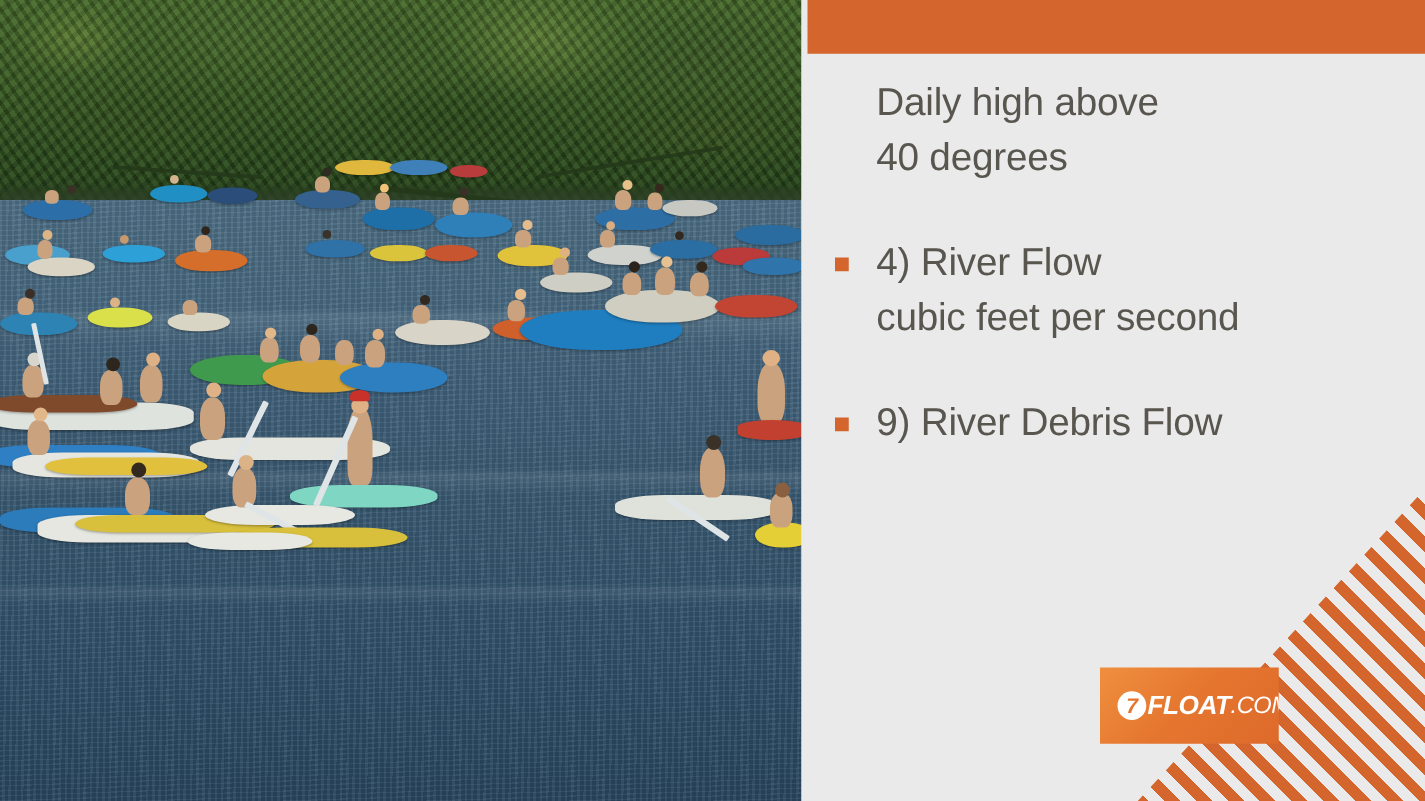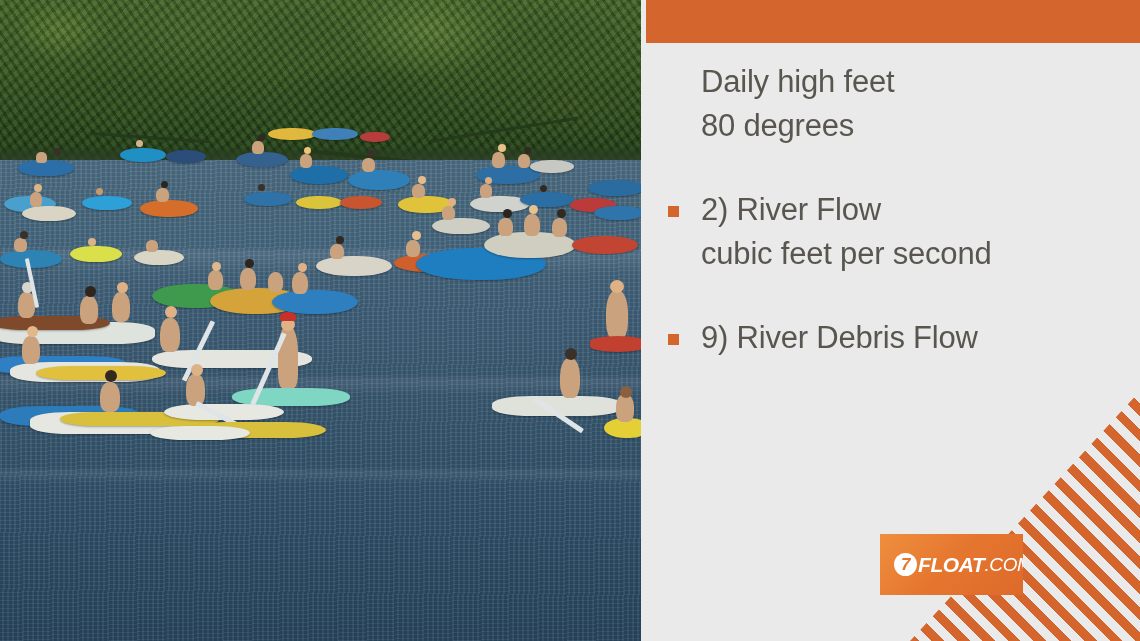--- a/index.html
+++ b/index.html
@@ -406,26 +406,26 @@
 
   <div id="panel">
     <div id="orangebar"></div>
     <div id="stripes">
       <div class="inner"></div>
     </div>
 
     <div class="bullets">
 
       <div class="blk">
-        <div class="line">Daily high feet</div>
-        <div class="line">80 degrees</div>
+        <div class="line">Daily high above</div>
+        <div class="line">40 degrees</div>
       </div>
 
       <div class="blk">
-        <div class="line sq">2) River Flow</div>
+        <div class="line sq">4) River Flow</div>
         <div class="line">cubic feet per second</div>
       </div>
 
       <div class="blk">
         <div class="line sq">9) River Debris Flow</div>
       </div>
 
     </div>
   </div>
 

